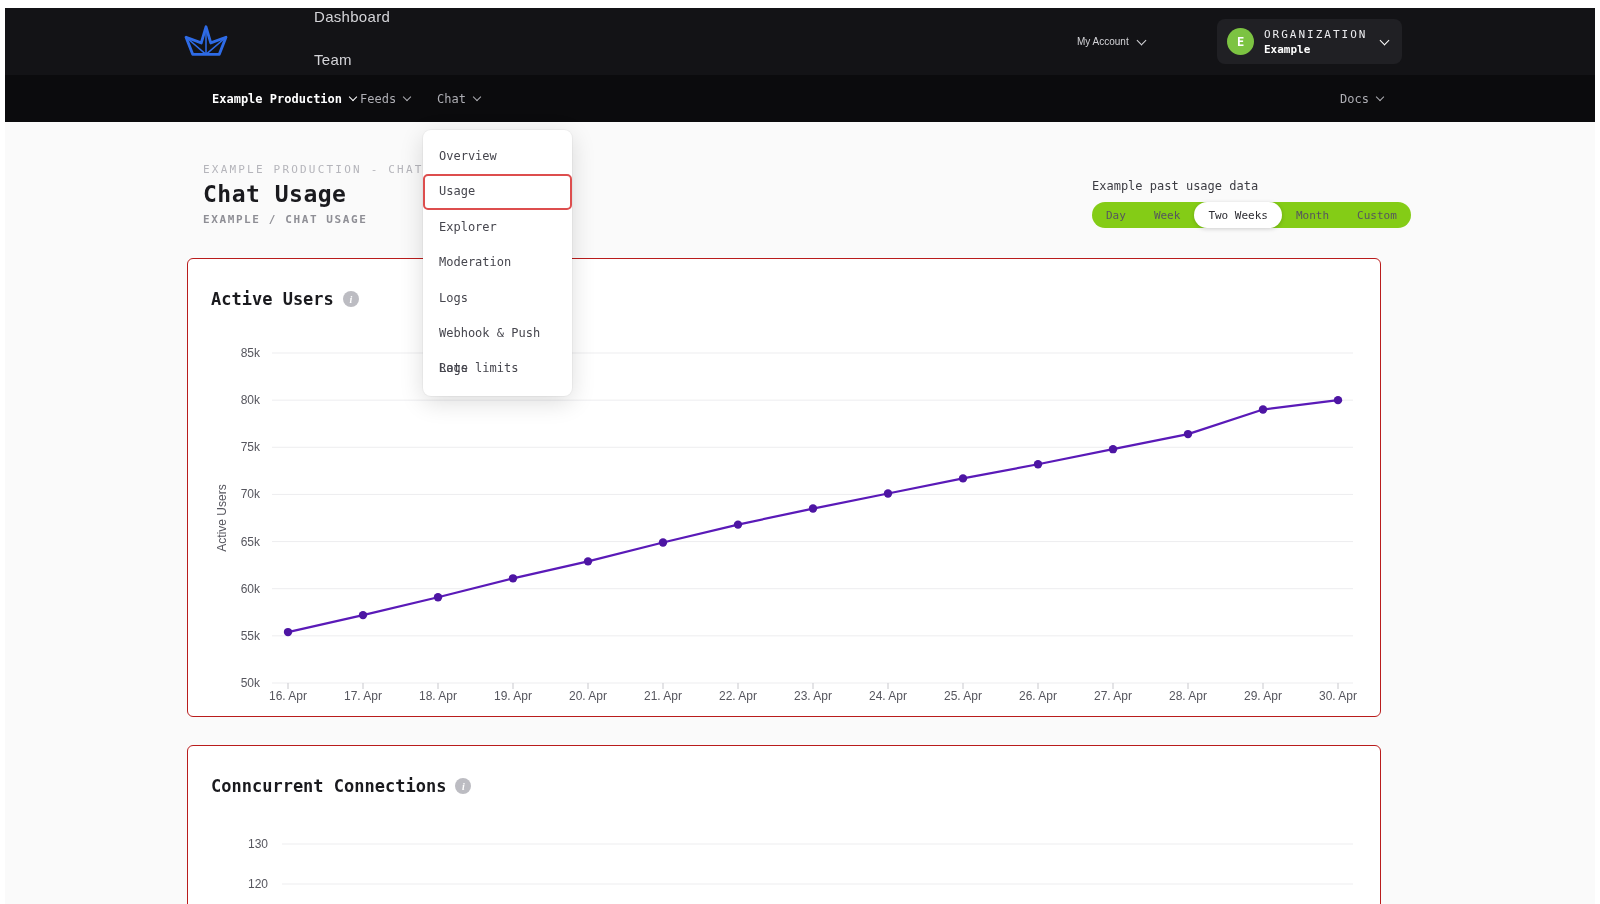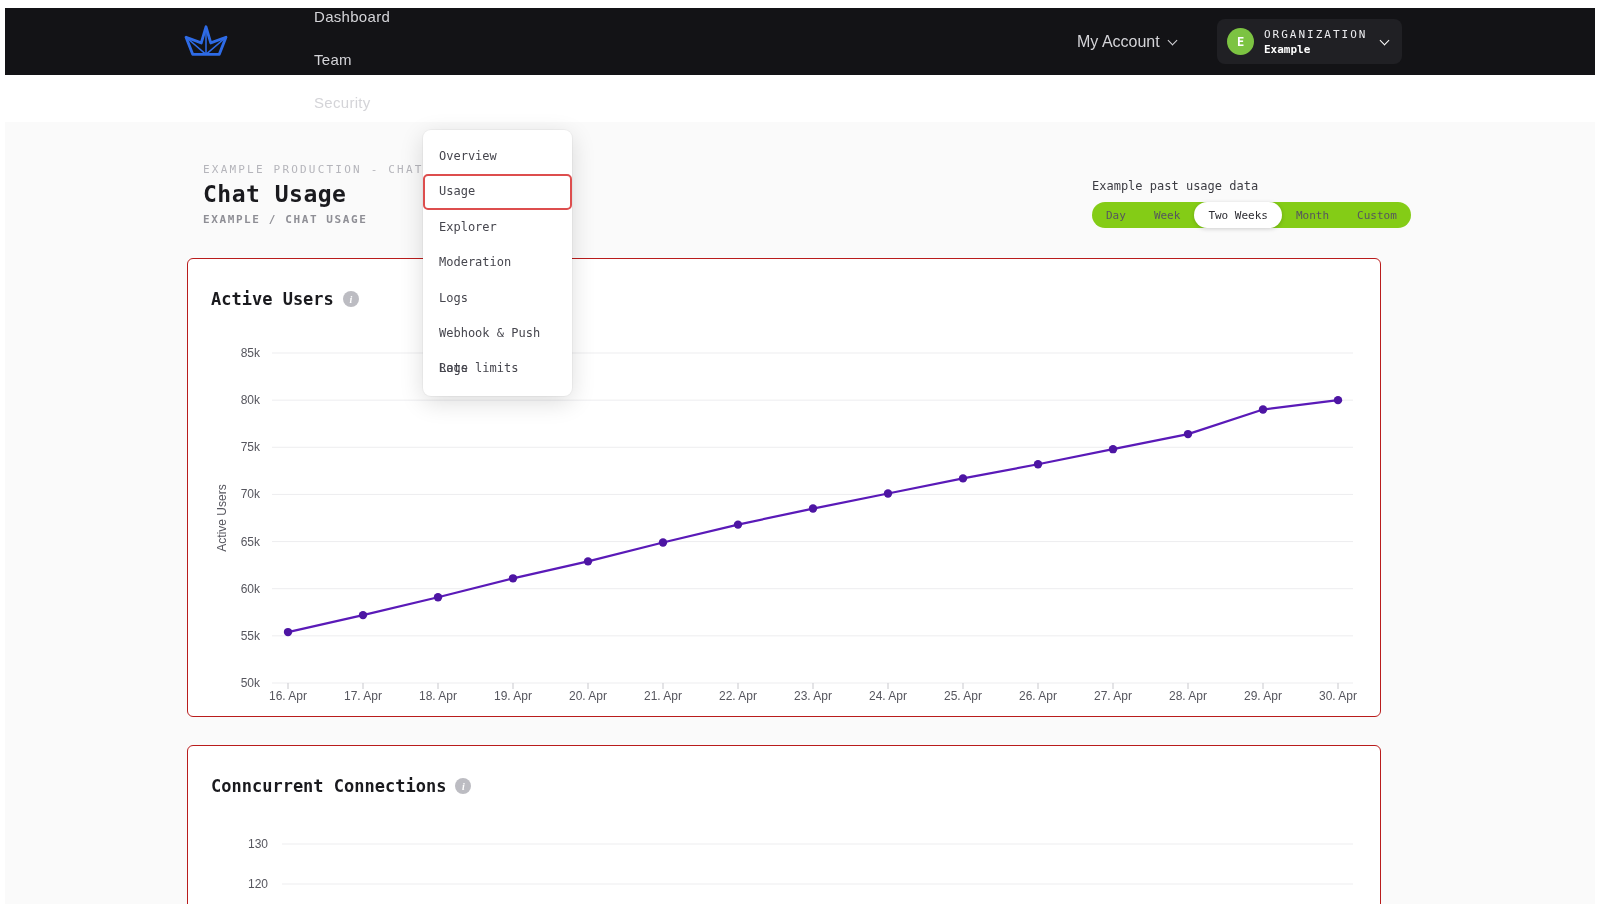--- a/index.html
+++ b/index.html
@@ -5,21 +5,21 @@
   * { margin:0; padding:0; box-sizing:border-box; }
   body { font-family:"Liberation Sans", sans-serif; background:#ffffff; }
   .frame { position:relative; width:1600px; height:904px; background:#ffffff; overflow:hidden; }
   .mono { font-family:"DejaVu Sans Mono", monospace; }
 
   
   .nav1 { position:absolute; top:8px; left:5px; right:5px; height:67px; background:#131316; }
   .logo { position:absolute; left:178px; top:15px; width:46px; height:38px; cursor:pointer; }
   .main-nav { position:absolute; left:309px; top:0; height:100%; display:flex; align-items:flex-start; gap:26px;flex-direction:column; }
   .nav-link { color:#d4d4d8; font-size:15px; letter-spacing:0.3px; cursor:pointer; }
-  .account { position:absolute; left:1072px; top:0; height:100%; display:flex; align-items:center; color:#d4d4d8; font-size:16px; cursor:pointer; }
+  .account { position:absolute; left:1072px; top:0; height:100%; display:flex; align-items:center; color:#d4d4d8; font-size:10px; cursor:pointer; }
   .chev { display:inline-block; width:7px; height:7px; border-right:1.6px solid currentColor; border-bottom:1.6px solid currentColor; transform:rotate(45deg); margin-left:9px; margin-top:-3px; }
   .org { position:absolute; left:1212px; top:11px; height:45px; background:#202024; border-radius:8px; display:flex; align-items:center; padding:0 14px 0 10px; cursor:pointer; color:#fff; }
   .org-avatar { width:27px; height:27px; border-radius:50%; background:#7cc342; color:#fff; font-size:12px; font-weight:bold; display:flex; align-items:center; justify-content:center; margin-right:10px; font-family:"DejaVu Sans Mono", monospace; }
   .org-label { font-size:11px; letter-spacing:2px; color:#ececef; }
   .org-name { font-size:11px; font-weight:bold; margin-top:2px; }
   .org .chev { margin-left:14px; }
 
   
   .nav2 { position:absolute; top:75px; left:5px; right:5px; height:47px; background:#0b0b0d; }
   .nav2-item { position:absolute; top:0; height:100%; display:flex; align-items:center; font-size:12px; color:#aeaeb4; cursor:pointer; font-family:"DejaVu Sans Mono", monospace; }
@@ -76,20 +76,38 @@
     <div class="org">
       <div class="org-avatar">E</div>
       <div>
         <div class="org-label mono">ORGANIZATION</div>
         <div class="org-name mono">Example</div>
       </div>
       <span class="chev"></span>
     </div>
   </header>
 
+  <nav class="nav2">
+    <div class="nav2-item app-sel">
+      <span>Example Production</span>
+      <span class="chev"></span>
+    </div>
+    <div class="nav2-item" style="left:355px" id="subnav-0">
+        <span>Feeds</span>
+        <span class="chev"></span>
+      </div>
+    <div class="nav2-item" style="left:432px" id="subnav-1">
+        <span>Chat</span>
+        <span class="chev"></span>
+      </div>
+    <div class="nav2-item" style="left:1335px">
+      <span>Docs</span>
+      <span class="chev"></span>
+    </div>
+  </nav>
 
   <main class="main"></main>
 
   <div class="page-head">
     <div class="crumb mono">EXAMPLE PRODUCTION - CHAT</div>
     <div class="page-title mono">Chat Usage</div>
     <div class="page-sub mono">EXAMPLE / CHAT USAGE</div>
   </div>
 
   <div class="filter-wrap">

